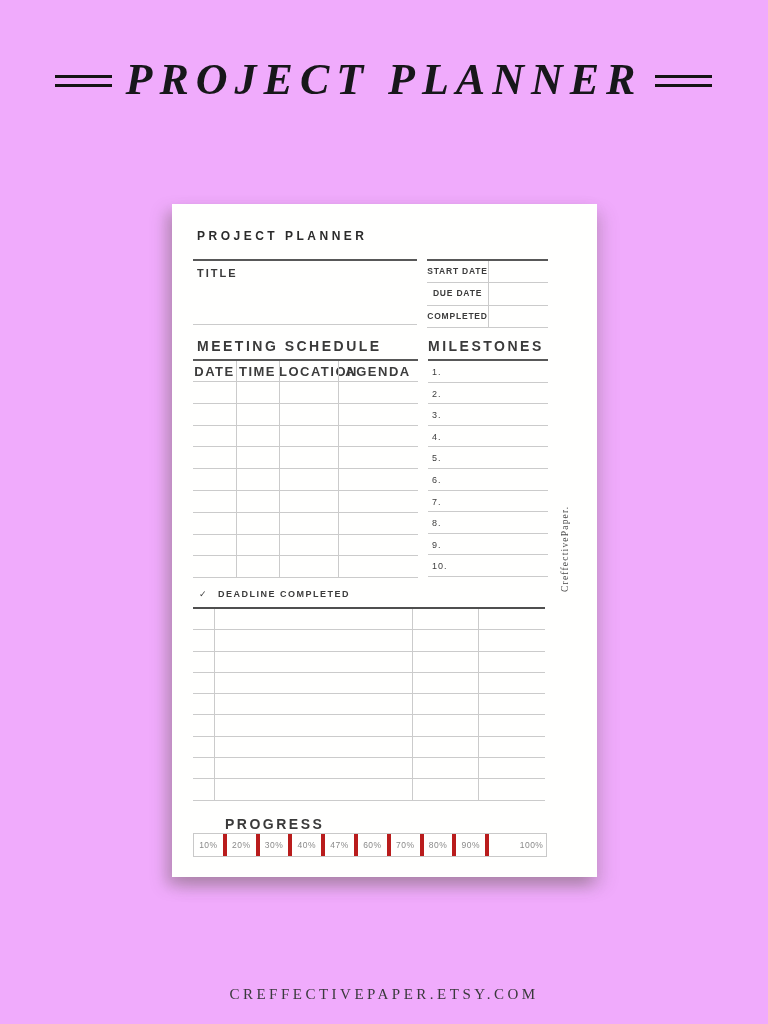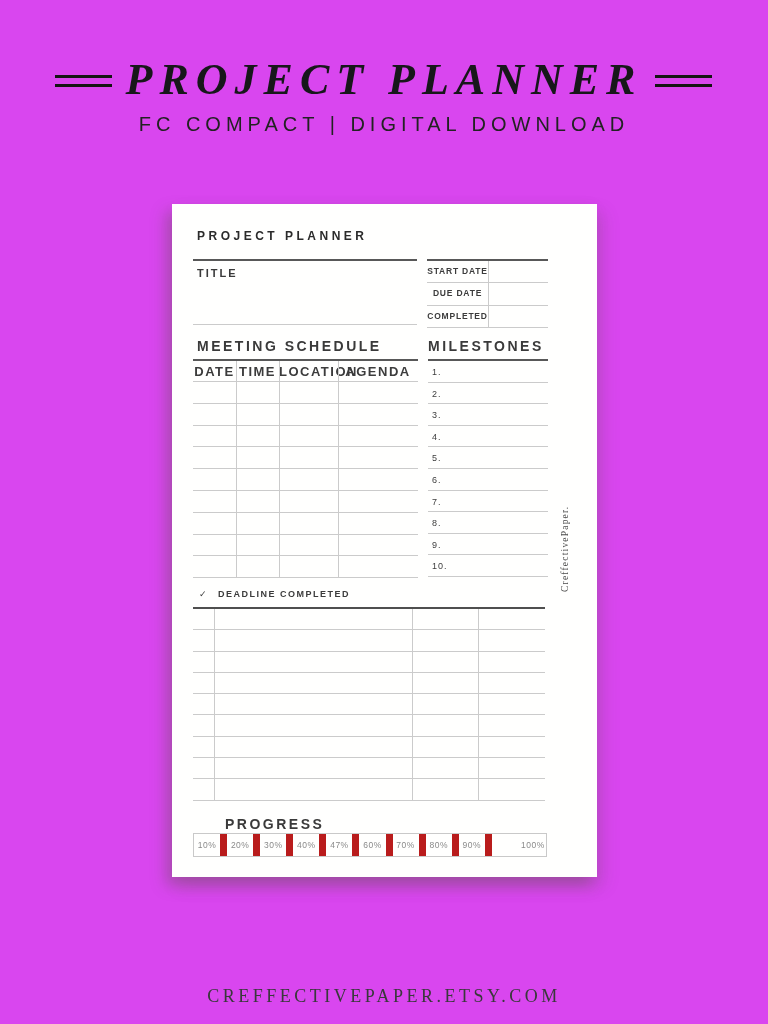--- a/index.html
+++ b/index.html
@@ -1,17 +1,17 @@
 <!DOCTYPE html>
 <html><head>
 <meta charset="utf-8">
 <style>
   html,body{margin:0;padding:0;}
   body{background:#e9e7e1;font-family:"Liberation Sans","DejaVu Sans",sans-serif;}
-  .canvas{position:relative;width:768px;height:1024px;background:#d946ef;overflow:hidden;}
+  .canvas{position:relative;width:768px;height:1024px;background:#f0abfc;overflow:hidden;}
 
   
   .main-title{position:absolute;top:56px;left:0;width:768px;text-align:center;
     font-family:"Liberation Serif","DejaVu Serif",serif;font-style:italic;font-weight:600;
     font-size:44px;letter-spacing:7px;color:#17171a;line-height:1.1;white-space:nowrap;}
   .double-rule{position:absolute;top:75px;width:57px;height:6px;
     border-top:3px solid #141414;border-bottom:3px solid #141414;box-sizing:content-box;}
   .double-rule.left{left:55px;}
   .double-rule.right{left:655px;}
   .subtitle{position:absolute;top:113px;left:0;width:768px;text-align:center;
@@ -56,43 +56,42 @@
   .task-header div{font-size:9px;font-weight:700;letter-spacing:1.5px;color:#3c3c3c;
     text-align:center;line-height:18px;}
   .tk-c1{width:21px;} .tk-c2{width:198px;} .tk-c3{width:66px;} .tk-c4{width:67px;}
   .task-thick{left:21px;top:403px;width:352px;height:2px;background:#4f4f4f;}
   .task-table{left:21px;top:405px;width:352px;height:192px;}
   .task-row{height:21.3px;border-bottom:1px solid #cbcbcb;}
 
   
   .progress-heading{left:25px;top:612px;padding-left:28px;}
   .progress-bar{left:21px;top:629px;width:354px;height:24px;display:flex;border:1px solid #c9c9c9;}
-  .progress-cell{flex:1;border-right:7px solid #b91c1c;font-size:8.5px;color:#8a8a8a;
+  .progress-cell{flex:1;border-right:4px solid #b91c1c;font-size:8.5px;color:#8a8a8a;
     letter-spacing:.5px;text-align:center;line-height:22px;}
   .progress-cell:last-child{border-right:none;margin-left:28px;}
 
   
   .watermark{left:388px;top:272px;height:145px;writing-mode:vertical-rl;transform:rotate(180deg);
     font-family:"Liberation Serif","DejaVu Serif",serif;font-size:9.5px;letter-spacing:1.2px;
     color:#4a4a4a;text-align:center;}
 
   
   .footer{position:absolute;top:986px;left:0;width:768px;text-align:center;
-    font-family:"Liberation Serif","DejaVu Serif",serif;font-size:18px;
+    font-family:"Liberation Serif","DejaVu Serif",serif;font-size:15px;
     letter-spacing:3.5px;color:#39393b;}
 </style>
 </head>
 <body>
 
 <div class="canvas">
 
   <div class="double-rule left"></div>
   <div class="main-title">PROJECT PLANNER</div>
   <div class="double-rule right"></div>
-  <div class="subtitle">FC COMPACT | DIGITAL DOWNLOAD</div>
 
   <div class="page">
 
     <div class="abs page-heading">PROJECT PLANNER</div>
 
     <div class="abs rule-dark" style="left:21px;top:55px;width:224px;"></div>
     <div class="abs sec-label title-label" style="font-size:11px;letter-spacing:2px;">TITLE</div>
     <div class="abs rule-light" style="left:21px;top:120px;width:224px;"></div>
 
     <div class="abs status-box">

